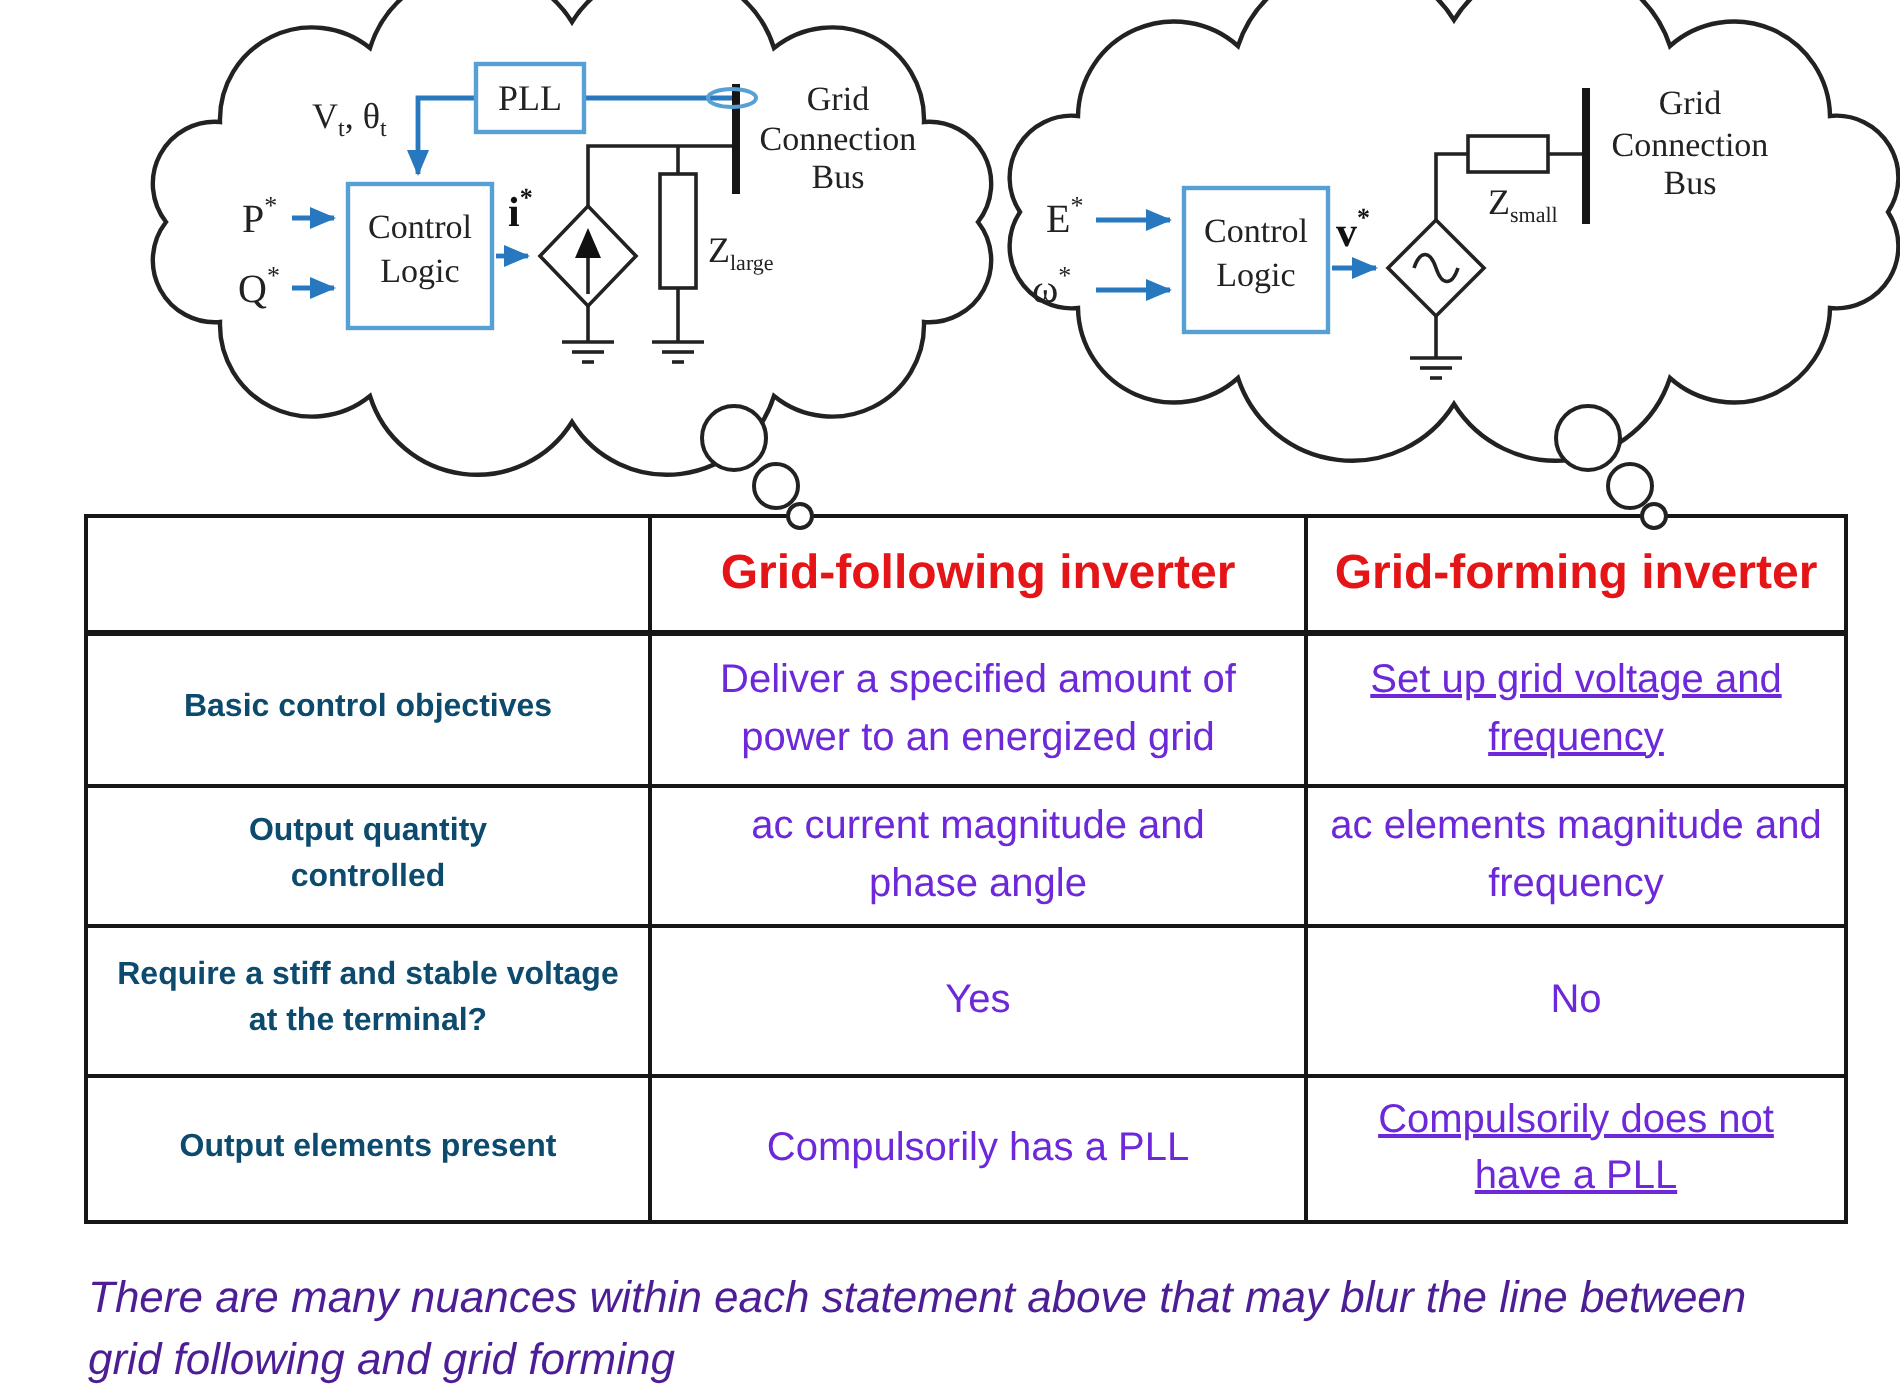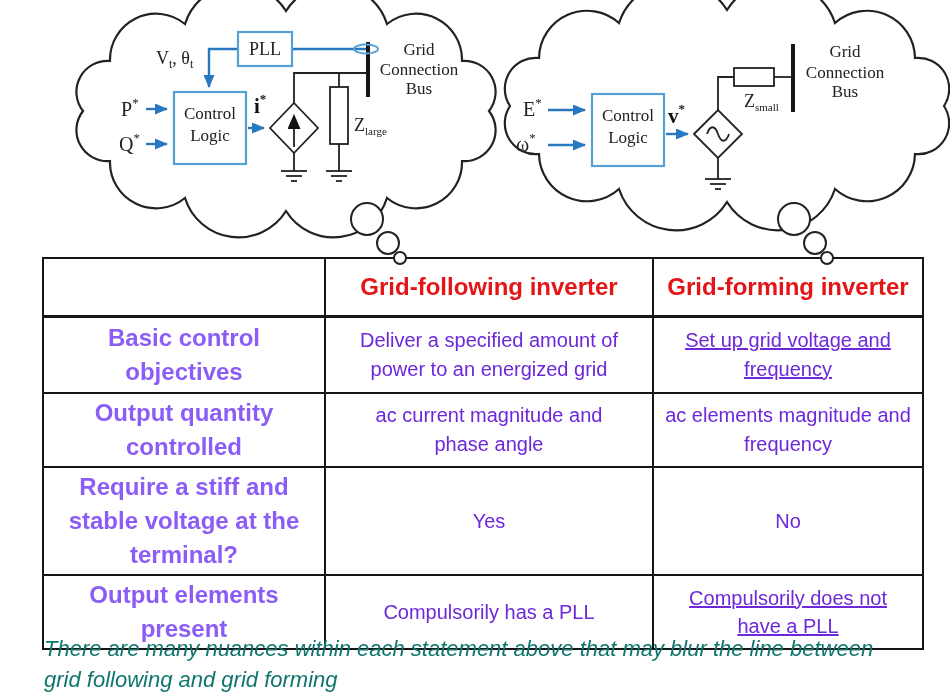--- a/index.html
+++ b/index.html
@@ -25,33 +25,33 @@
   .lbl{font-family:"Liberation Serif",serif;fill:#222;}
   .lbl-b{font-family:"Liberation Serif",serif;font-weight:bold;fill:#111;}
 
   
   .comparison-table{position:absolute;left:42px;top:257px;width:880px;z-index:1;
     border-collapse:collapse;table-layout:fixed;text-align:center;}
   .comparison-table td,.comparison-table th{border:2px solid #161616;
     vertical-align:middle;padding:2px 6px;line-height:1.42;}
   .comparison-table thead th{border-bottom:3px solid #161616;}
   .hdr-cell{font-size:24px;font-weight:bold;color:var(--accent-red);height:52px;}
-  .row-label{font-size:24px;font-weight:bold;color:#8b5cf6;}
+  .row-label{font-size:16px;font-weight:bold;color:#0c4a6e;}
   .cell-text{font-size:20px;color:#6d28d9;}
-  .r1{height:76px}.r2{height:70px}.r3{height:87px}.r4{height:73px}
+  .r1{height:76px}.r2{height:70px}.r3{height:75px}.r4{height:73px}
   .mw180{display:inline-block;max-width:180px;}
   .mw200{display:inline-block;max-width:200px;}
   .mw240{display:inline-block;max-width:240px;text-decoration:underline;}
   .mw260{display:inline-block;max-width:260px;}
   .mw278{display:inline-block;max-width:278px;}
   .mw290{display:inline-block;max-width:290px;}
 
   
   .footnote{position:absolute;left:44px;top:633px;width:884px;z-index:1;
-    font-style:italic;font-size:22px;line-height:1.42;color:#0f766e;}
+    font-style:italic;font-size:22px;line-height:1.42;color:#4c1d95;}
 </style>
 </head>
 <body>
 
 <svg class="diagram-svg" width="950" height="270" viewBox="0 0 950 270">
   <defs>
     <marker id="arrB" markerUnits="userSpaceOnUse" markerWidth="14" markerHeight="12" refX="12" refY="5.5" orient="auto">
       <path d="M0,0 L13,5.5 L0,11 Z" fill="var(--wire-blue)"></path>
     </marker>
     <marker id="arrK" markerUnits="userSpaceOnUse" markerWidth="16" markerHeight="14" refX="13" refY="6.5" orient="auto">

